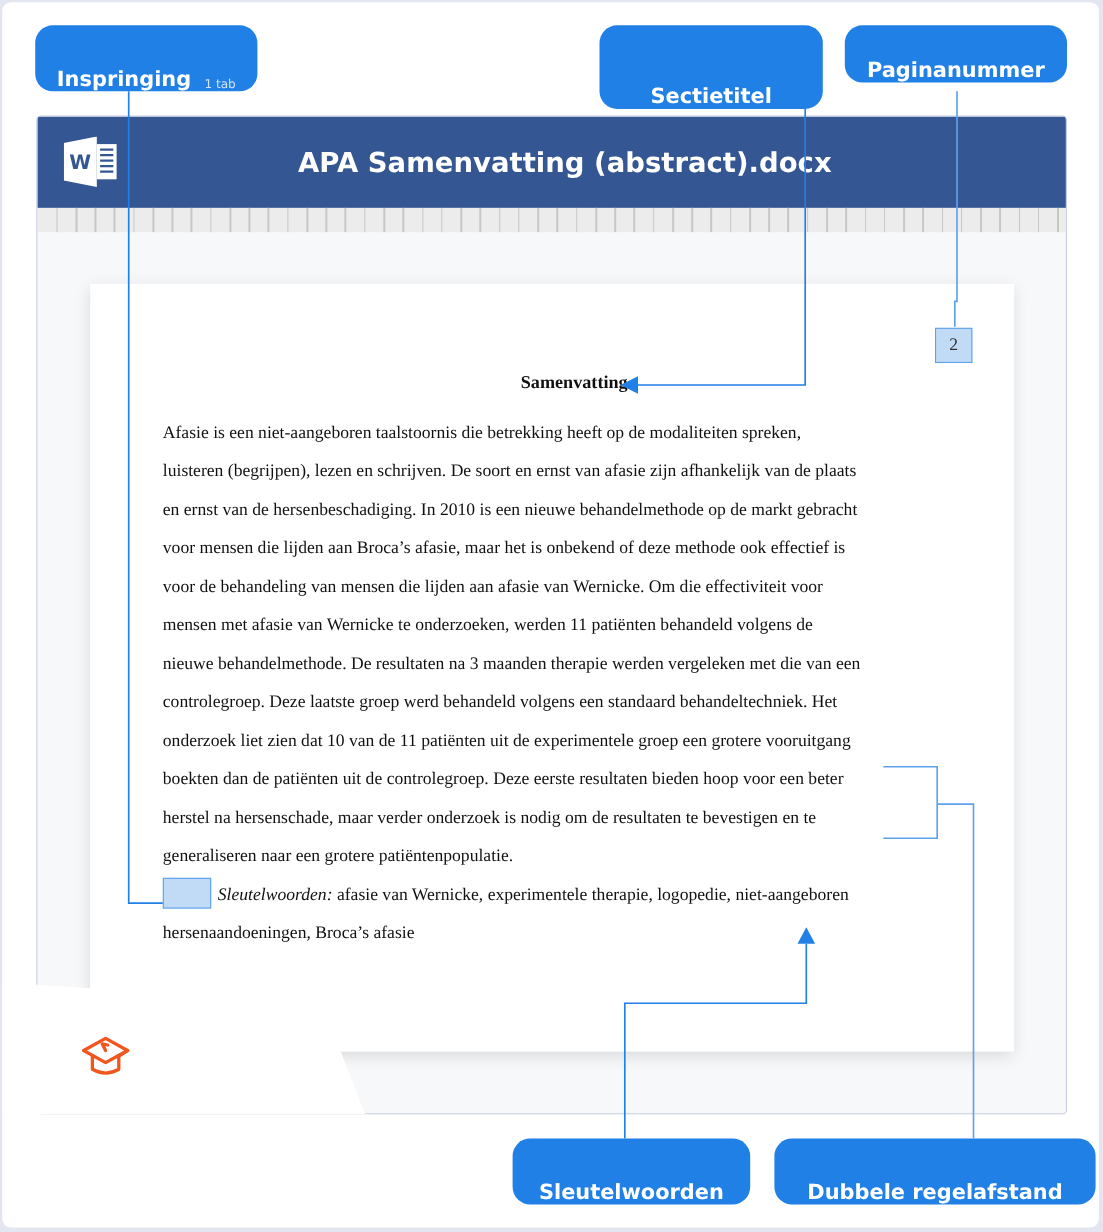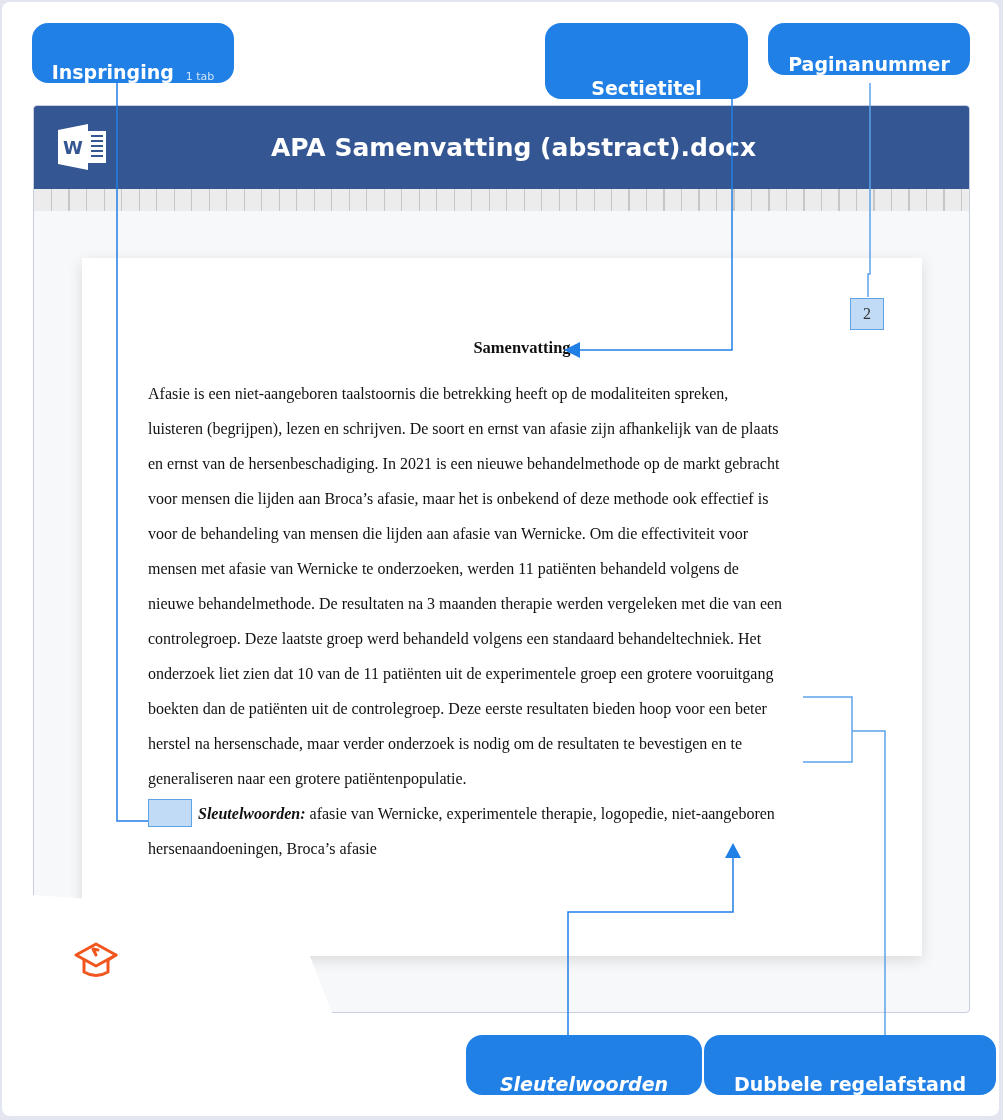--- a/index.html
+++ b/index.html
@@ -56,21 +56,21 @@
   .body-text {
     position: absolute; left: 66px; top: 124px; width: 720px;
     font-family: "Liberation Serif", serif; font-size: 16px; color: #111;
   }
   .line { height: 35px; line-height: 24px; white-space: nowrap; }
   .indent-box {
     display: inline-block; width: 44px; height: 28px; vertical-align: middle;
     background: #c1dbf7; border: 1.5px solid #5ea2ea; box-sizing: border-box;
     margin-right: 6px; margin-top: -4px;
   }
-  .kw-label { font-style: italic; font-weight: bold; }
+  .kw-label { font-style: italic; }
   .logo-tab {
     position: absolute; left: 2px; top: 893px; width: 330px; height: 120px;
   }
   .logo {
     position: absolute; left: 73px; top: 940px; display: flex; align-items: center;
     font-family: "DejaVu Sans", sans-serif; font-weight: bold; font-size: 33px; color: #1a2352;
   }
   .logo svg { margin-right: 8px; }
   svg.overlay { position: absolute; left: 0; top: 0; pointer-events: none; }
 </style>
@@ -107,21 +107,21 @@
     <div class="title">APA Samenvatting (abstract).docx</div>
   </div>
   <div class="ruler"></div>
 
   <div class="page">
     <div class="page-num">2</div>
     <div class="sec-title">Samenvatting</div>
     <div class="body-text">
       <div class="line">Afasie is een niet-aangeboren taalstoornis die betrekking heeft op de modaliteiten spreken,</div>
       <div class="line">luisteren (begrijpen), lezen en schrijven. De soort en ernst van afasie zijn afhankelijk van de plaats</div>
-      <div class="line">en ernst van de hersenbeschadiging. In 2021 is een nieuwe behandelmethode op de markt gebracht</div>
+      <div class="line">en ernst van de hersenbeschadiging. In 2010 is een nieuwe behandelmethode op de markt gebracht</div>
       <div class="line">voor mensen die lijden aan Broca’s afasie, maar het is onbekend of deze methode ook effectief is</div>
       <div class="line">voor de behandeling van mensen die lijden aan afasie van Wernicke. Om die effectiviteit voor</div>
       <div class="line">mensen met afasie van Wernicke te onderzoeken, werden 11 patiënten behandeld volgens de</div>
       <div class="line">nieuwe behandelmethode. De resultaten na 3 maanden therapie werden vergeleken met die van een</div>
       <div class="line">controlegroep. Deze laatste groep werd behandeld volgens een standaard behandeltechniek. Het</div>
       <div class="line">onderzoek liet zien dat 10 van de 11 patiënten uit de experimentele groep een grotere vooruitgang</div>
       <div class="line">boekten dan de patiënten uit de controlegroep. Deze eerste resultaten bieden hoop voor een beter</div>
       <div class="line">herstel na hersenschade, maar verder onderzoek is nodig om de resultaten te bevestigen en te</div>
       <div class="line">generaliseren naar een grotere patiëntenpopulatie.</div>
       <div class="line">
@@ -139,21 +139,21 @@
   <svg width="46" height="40" viewBox="0 0 46 40">
     <g fill="none" stroke="#f0561d" stroke-width="3" stroke-linejoin="round" stroke-linecap="round">
       <path d="M3,15 L23,4 L43,15 L23,26 Z"></path>
       <path d="M11,20 L11,32 Q23,39 35,32 L35,20"></path>
       <path d="M23,15 L20,9 M20,9 L25,10"></path>
       <path d="M35,20 L43,15"></path>
     </g>
   </svg>
 </div>
 
-<div class="callout" style="left:466px;top:1035px;width:236px;height:60px;font-style:italic;">
+<div class="callout" style="left:466px;top:1035px;width:216px;height:60px;">
   <span>Sleutelwoorden</span>
 </div>
 <div class="callout" style="left:704px;top:1035px;width:292px;height:60px;">
   <span>Dubbele regelafstand</span>
 </div>
 
 <svg class="overlay" width="1003" height="1120" viewBox="0 0 1003 1120">
   <g fill="none" stroke-width="1.5">
 
     <path d="M117,83 L117,821 L148,821" stroke="#2180e6"></path>

